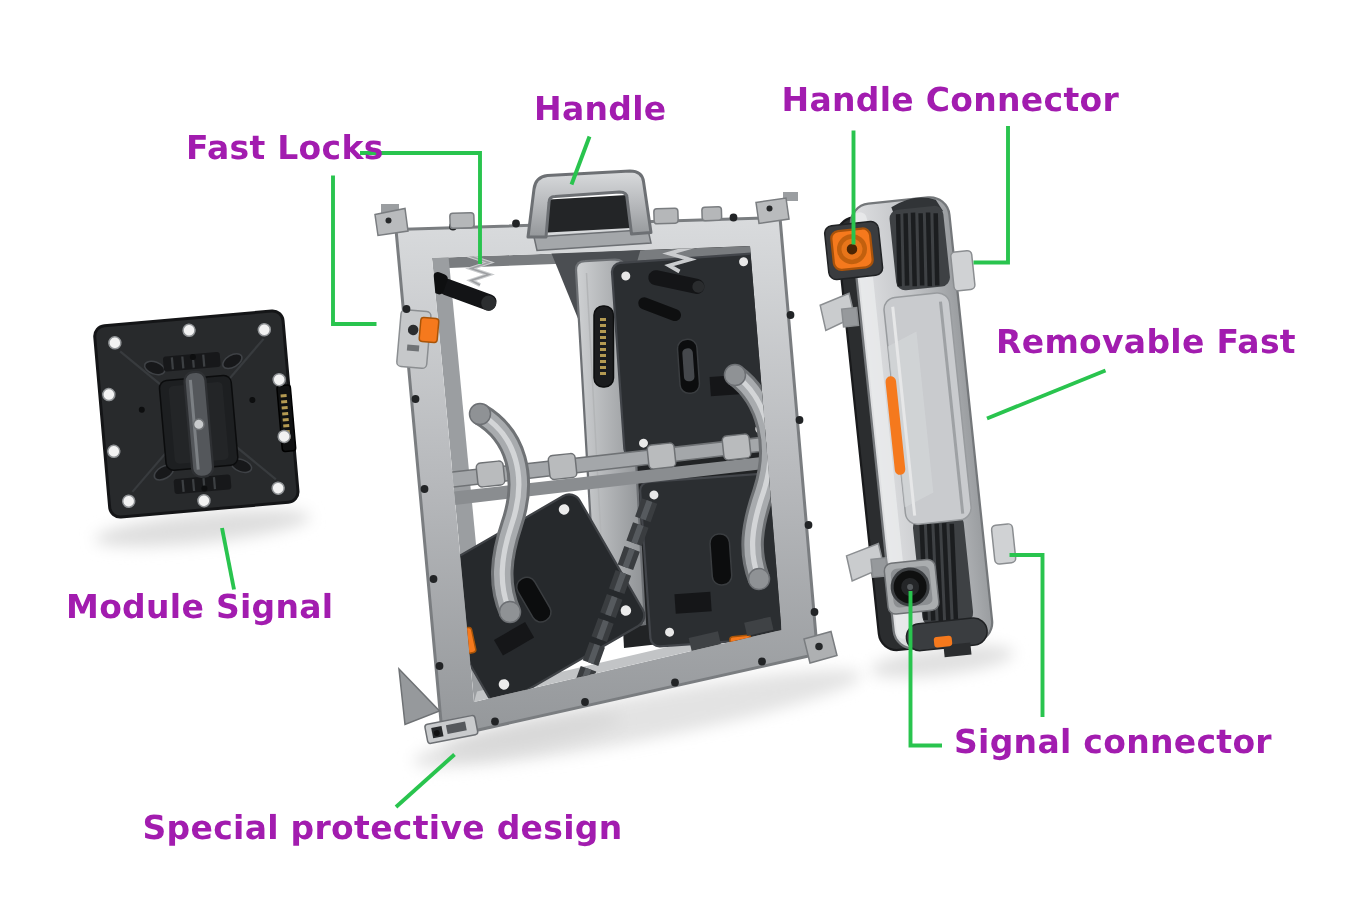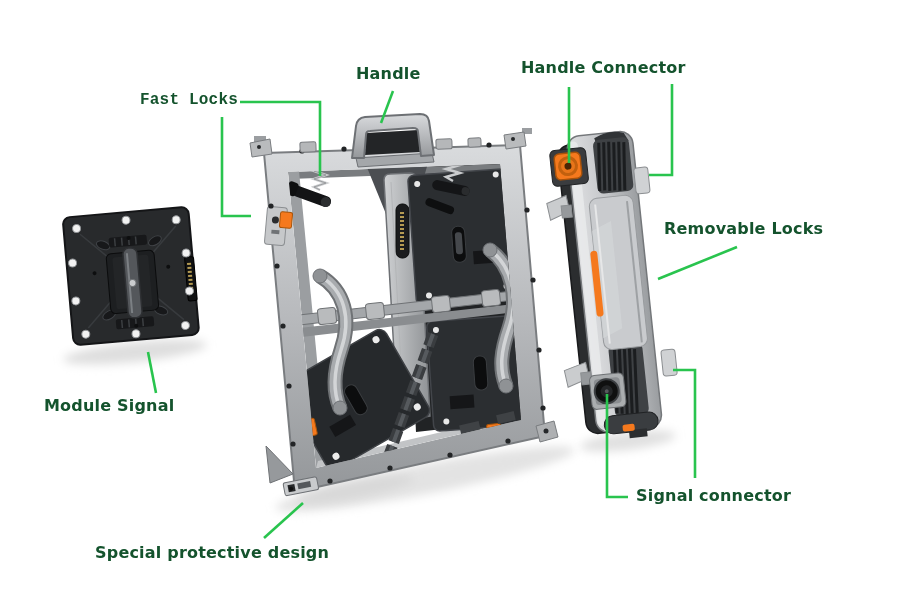--- a/index.html
+++ b/index.html
@@ -1,22 +1,22 @@
 <!DOCTYPE html>
 <html><head>
 <meta charset="utf-8">
 <style>
   html,body{margin:0;padding:0;}
   body{width:900px;height:600px;overflow:hidden;background:#ffffff;}
   .stage{position:relative;width:900px;height:600px;background:#ffffff;
          font-family:"DejaVu Sans","Liberation Sans",sans-serif;}
   .artwork{position:absolute;left:0;top:0;}
-  .lbl{position:absolute;font-size:16px;font-weight:700;color:#14532d;
+  .lbl{position:absolute;font-size:22px;font-weight:700;color:#a21caf;
        line-height:22px;white-space:nowrap;letter-spacing:.2px;}
-  #lbl-fast-locks{left:140px;top:89px;font-family:Liberation Mono, monospace;}
+  #lbl-fast-locks{left:124px;top:89px;}
   #lbl-handle{left:356px;top:63px;}
   #lbl-power-connector{left:521px;top:57px;}
   #lbl-removable-power{left:664px;top:218px;}
   #lbl-module-panel{left:44px;top:395px;}
   #lbl-special-protective{left:95px;top:542px;}
   #lbl-signal-connector{left:636px;top:485px;}
 </style>
 </head>
 <body>
 
@@ -358,18 +358,18 @@
     <polyline points="607,394 607,497 628,497" stroke="#29c44e"></polyline>
     <polyline points="673,370 695,370 695,478" stroke="#29c44e"></polyline>
     <polyline points="148,352 156,393" stroke="#29c44e"></polyline>
     <polyline points="303,503 264,538" stroke="#29c44e"></polyline>
   </g>
 </svg>
 
   <div class="lbl" id="lbl-fast-locks">Fast Locks</div>
   <div class="lbl" id="lbl-handle">Handle</div>
   <div class="lbl" id="lbl-power-connector">Handle Connector</div>
-  <div class="lbl" id="lbl-removable-power">Removable Locks</div>
+  <div class="lbl" id="lbl-removable-power">Removable Fast</div>
   <div class="lbl" id="lbl-module-panel">Module Signal</div>
   <div class="lbl" id="lbl-signal-connector">Signal connector</div>
   <div class="lbl" id="lbl-special-protective">Special protective design</div>
 
 </div>
 
 </body></html>

